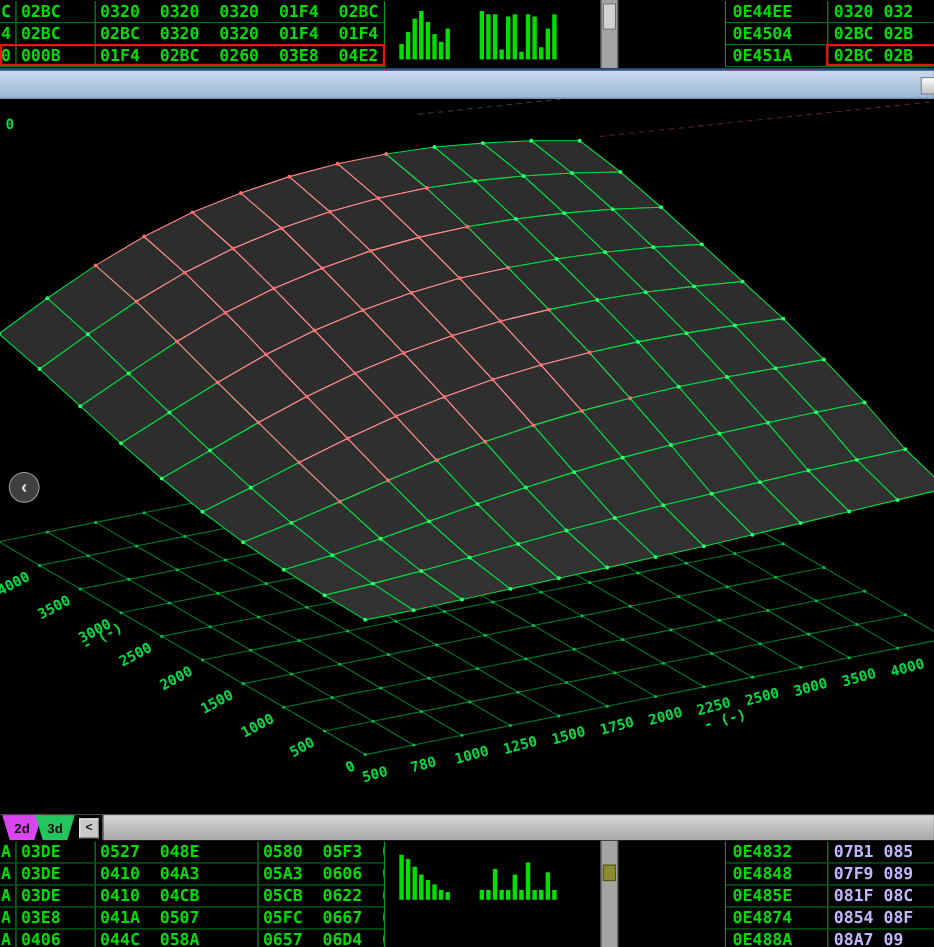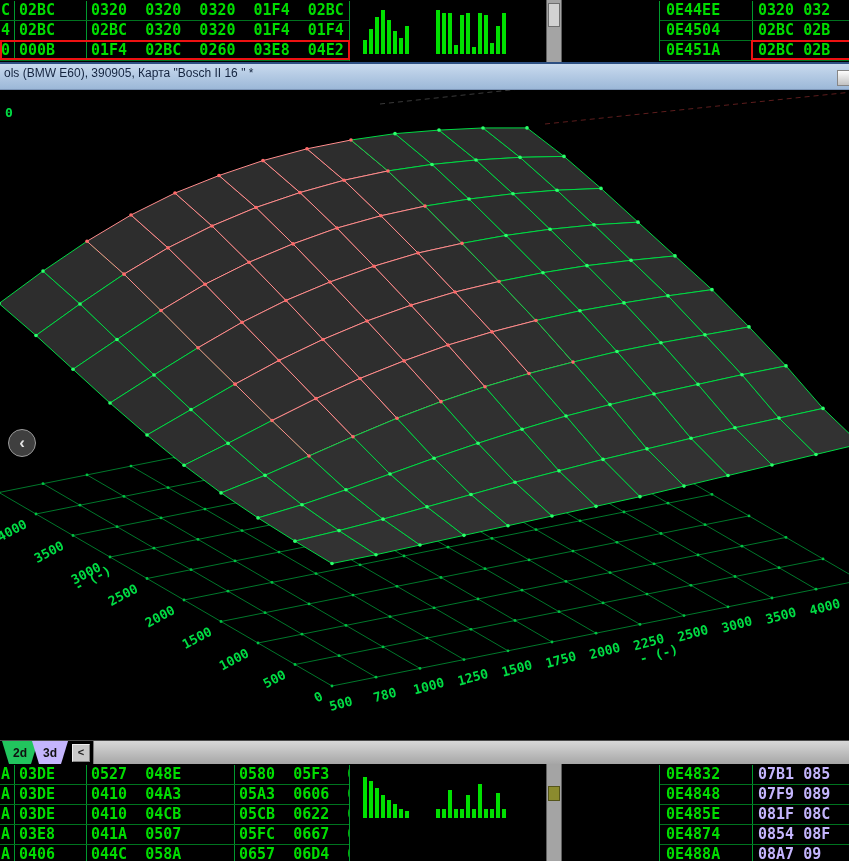--- a/index.html
+++ b/index.html
@@ -64,23 +64,23 @@
   .nav-btn { position: absolute; left: 8px; top: 339px; width: 28px; height: 28px;
              border-radius: 50%; background: rgba(72,72,72,.88); border: 1px solid #9a9a9a;
              color: #e4e4e4; font: bold 17px "Liberation Sans", sans-serif;
              display: flex; align-items: center; justify-content: center; cursor: pointer; }
 
   
   .tabbar { position: absolute; top: 740px; left: 0; width: 849px; height: 24px;
             background: #000; border-top: 1px solid #4a4a4a; display: flex; align-items: stretch; }
   .tabs { display: flex; padding-left: 2px; }
   .tab { height: 100%; padding: 0 11px; display: flex; align-items: center;
-         font: bold 12px "Liberation Sans", sans-serif; color: #111; background: #22c55e;
+         font: bold 12px "Liberation Sans", sans-serif; color: #111; background: #d946ef;
          clip-path: polygon(0 0, 100% 0, calc(100% - 7px) 100%, 7px 100%); margin-right: -6px; }
-  .tab.active { background: #c4b5fd; z-index: 2; }
+  .tab.active { background: #22c55e; z-index: 2; }
   .tab-scroll { width: 18px; height: 18px; margin: 3px 3px 0 10px; background: #c9c9c9;
                 border: 1px solid #828282; border-top-color: #efefef; border-left-color: #efefef;
                 font: bold 11px "Liberation Sans", sans-serif; text-align: center;
                 line-height: 15px; color: #222; cursor: pointer; }
   .tab-filler { flex: 1; background: linear-gradient(#d8d8d8, #a6a6a6); border-left: 1px solid #777; }
 </style>
 </head>
 <body>
 
 <div class="screen">
@@ -121,21 +121,20 @@
     <div class="hex-right">
         <div class="hr-row"><span class="hr-addr">0E44EE</span><span class="hr-vals">0320 032</span></div>
         <div class="hr-row"><span class="hr-addr">0E4504</span><span class="hr-vals">02BC 02B</span></div>
         <div class="hr-row"><span class="hr-addr">0E451A</span><span class="hr-vals">02BC 02B</span></div>
       </div>
     <div class="red-box red-left"></div>
     <div class="red-box red-right"></div>
   </section>
 
   <div class="titlebar">
-    <span class="title-text">ols (BMW E60), 390905, Карта "Bosch II 16 " *</span>
     <span class="titlebar-btn"></span>
   </div>
 
   <section class="plot">
     <svg viewBox="0 0 849 650" width="849" height="650">
         <line x1="545" y1="34" x2="862" y2="1" stroke="#5d1d1d" stroke-dasharray="5 4"></line>
         <line x1="380" y1="14" x2="660" y2="-16" stroke="#3a3a3a" stroke-dasharray="5 4"></line>
         <polyline points="332,596 376,587.2 420,578.4 464,569.6 508,560.8 552,552 596,543.2 640,534.4 684,525.6 728,516.8 772,508 816,499.2 860,490.4 " fill="none" stroke="#00772b"></polyline>
         <polyline points="295,574.5 339,565.7 383,556.9 427,548.1 471,539.3 515,530.5 559,521.7 603,512.9 647,504.1 691,495.29999999999995 735,486.5 779,477.7 823,468.9 " fill="none" stroke="#00772b"></polyline>
         <polyline points="258,553 302,544.2 346,535.4 390,526.6 434,517.8 478,509 522,500.20000000000005 566,491.4 610,482.6 654,473.79999999999995 698,465 742,456.2 786,447.4 " fill="none" stroke="#00772b"></polyline>

